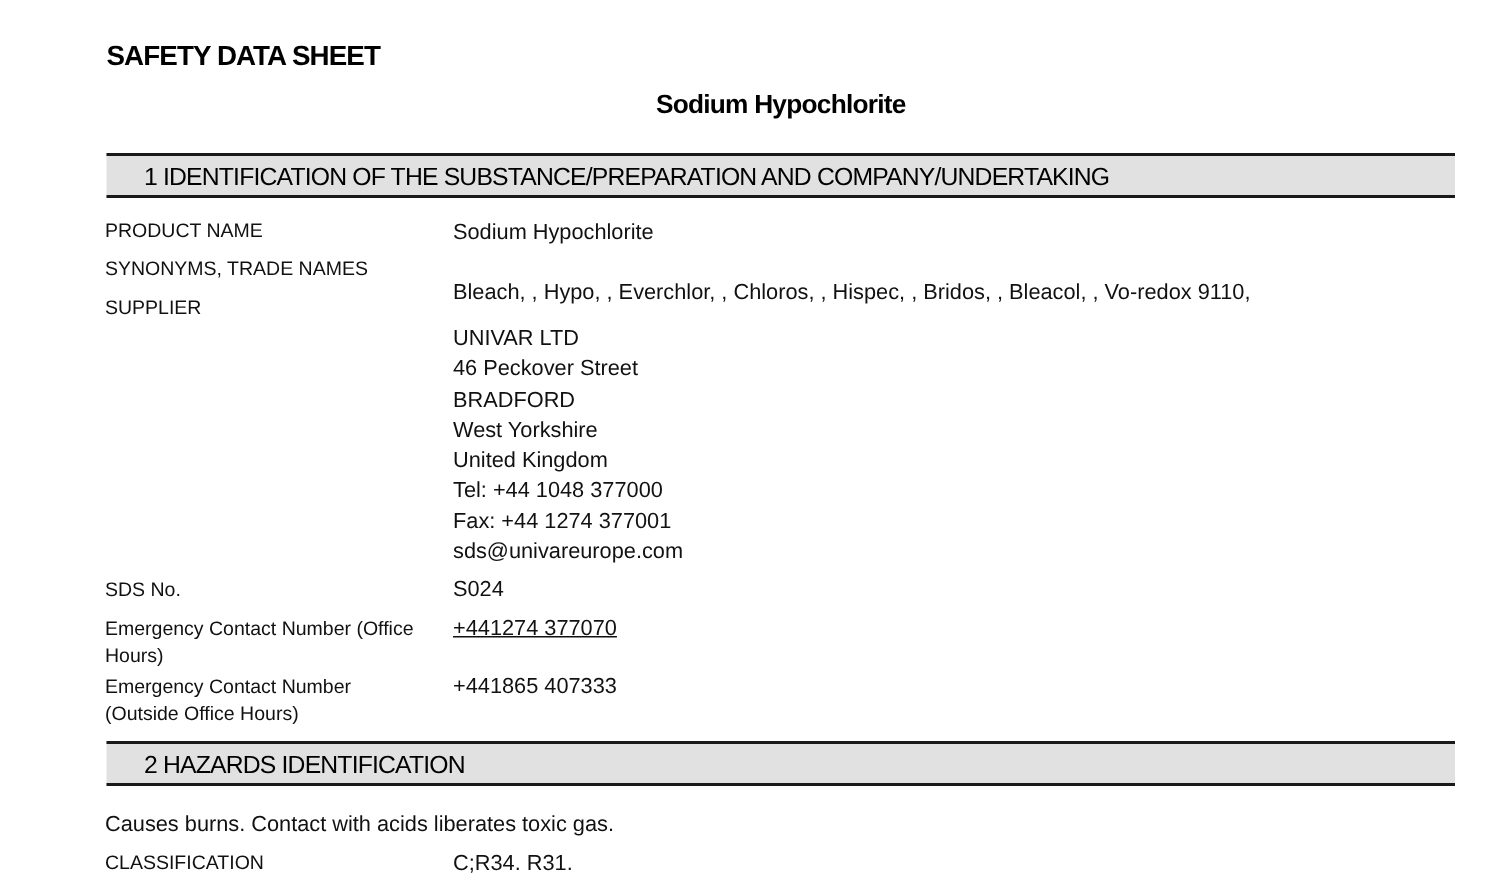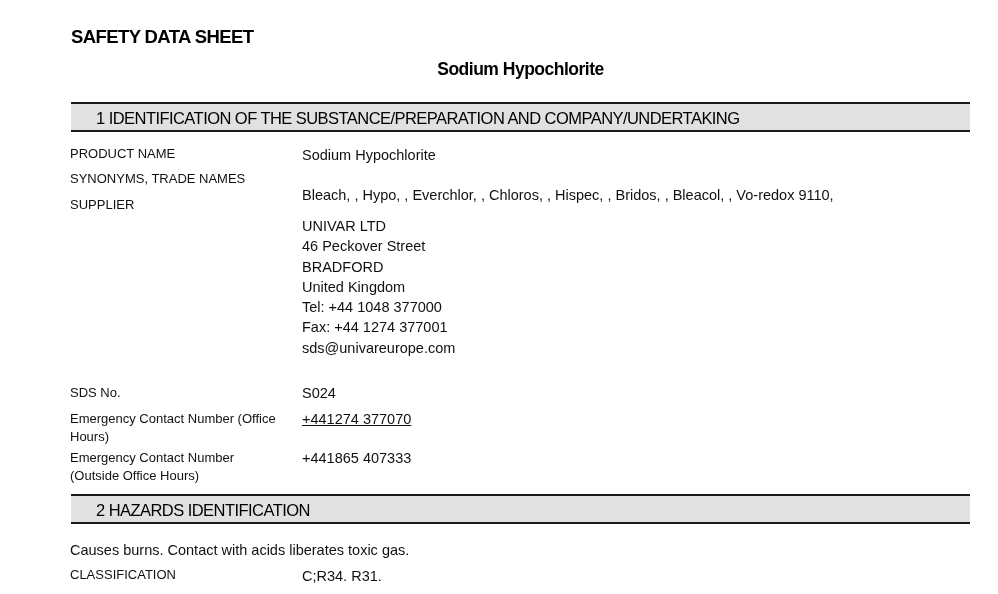--- a/index.html
+++ b/index.html
@@ -116,20 +116,21 @@
     <div class="label">SYNONYMS, TRADE NAMES</div>
     <div class="value" style="top:0px;margin-top:15px;">Bleach, , Hypo, , Everchlor, , Chloros, , Hispec, , Bridos, , Bleacol, , Vo-redox 9110,</div>
   </div>
 
   <div class="row" style="top:196px;">
     <div class="label">SUPPLIER</div>
     <div class="value" style="top:0px;margin-top:20px;">
       <span class="line">UNIVAR LTD</span>
       <span class="line">46 Peckover Street</span>
       <span class="line">BRADFORD</span>
+      <span class="line">West Yorkshire</span>
       <span class="line">United Kingdom</span>
       <span class="line">Tel: +44 1048 377000</span>
       <span class="line">Fax: +44 1274 377001</span>
       <span class="line">sds@univareurope.com</span>
     </div>
   </div>
 
   <div class="row" style="top:384px;">
     <div class="label">SDS No.</div>
     <div class="value" style="top:-1px;">S024</div>

